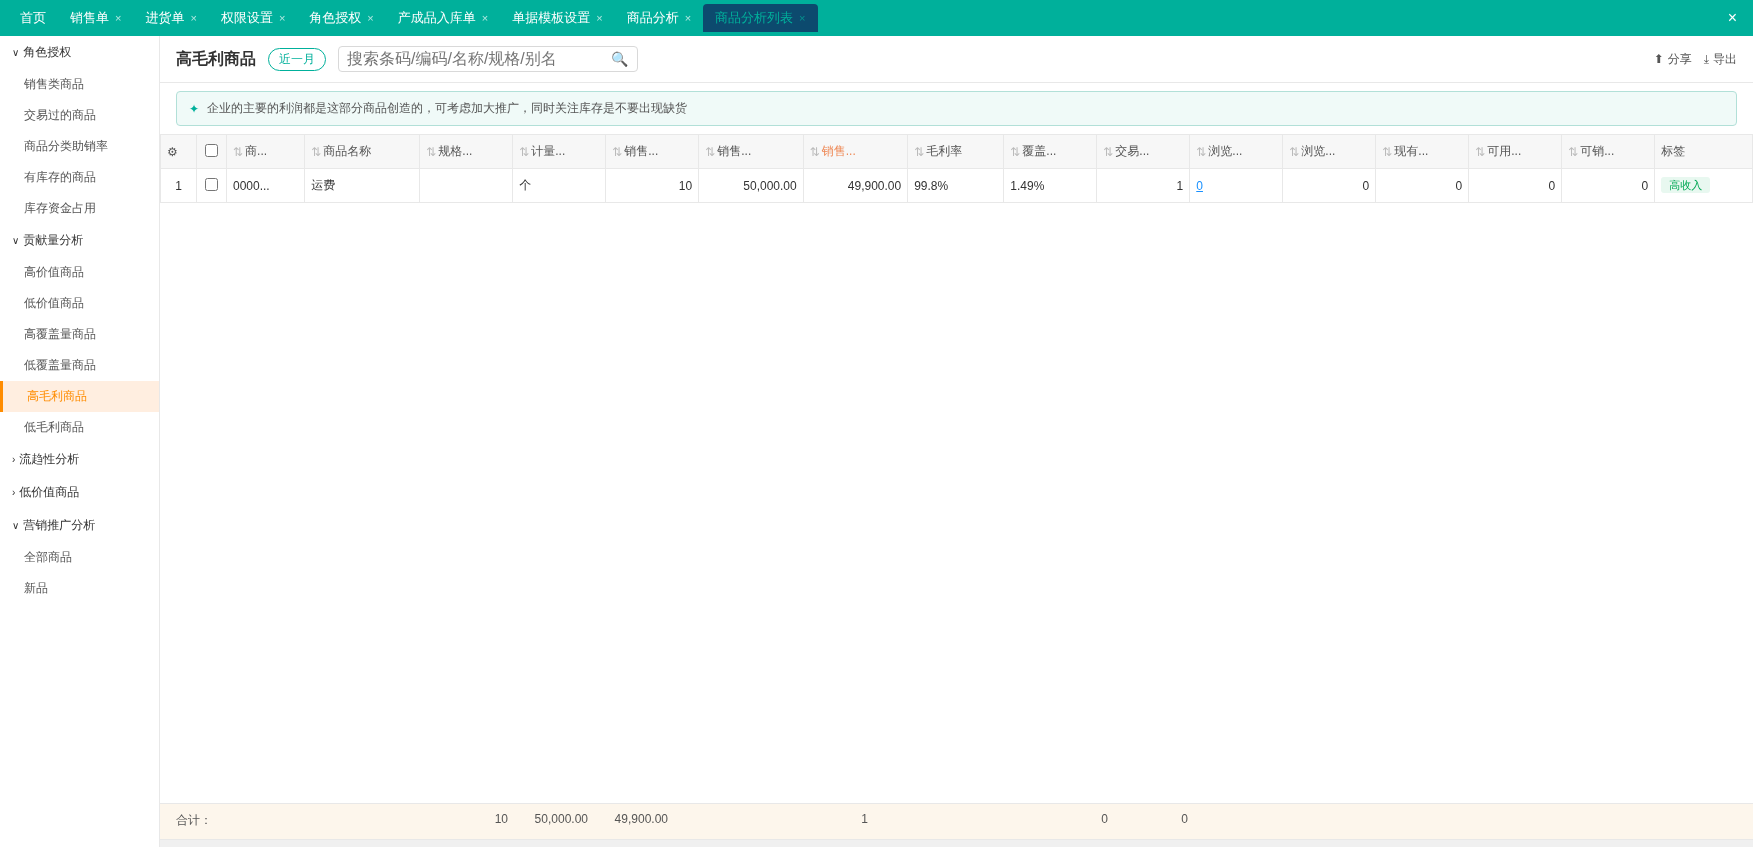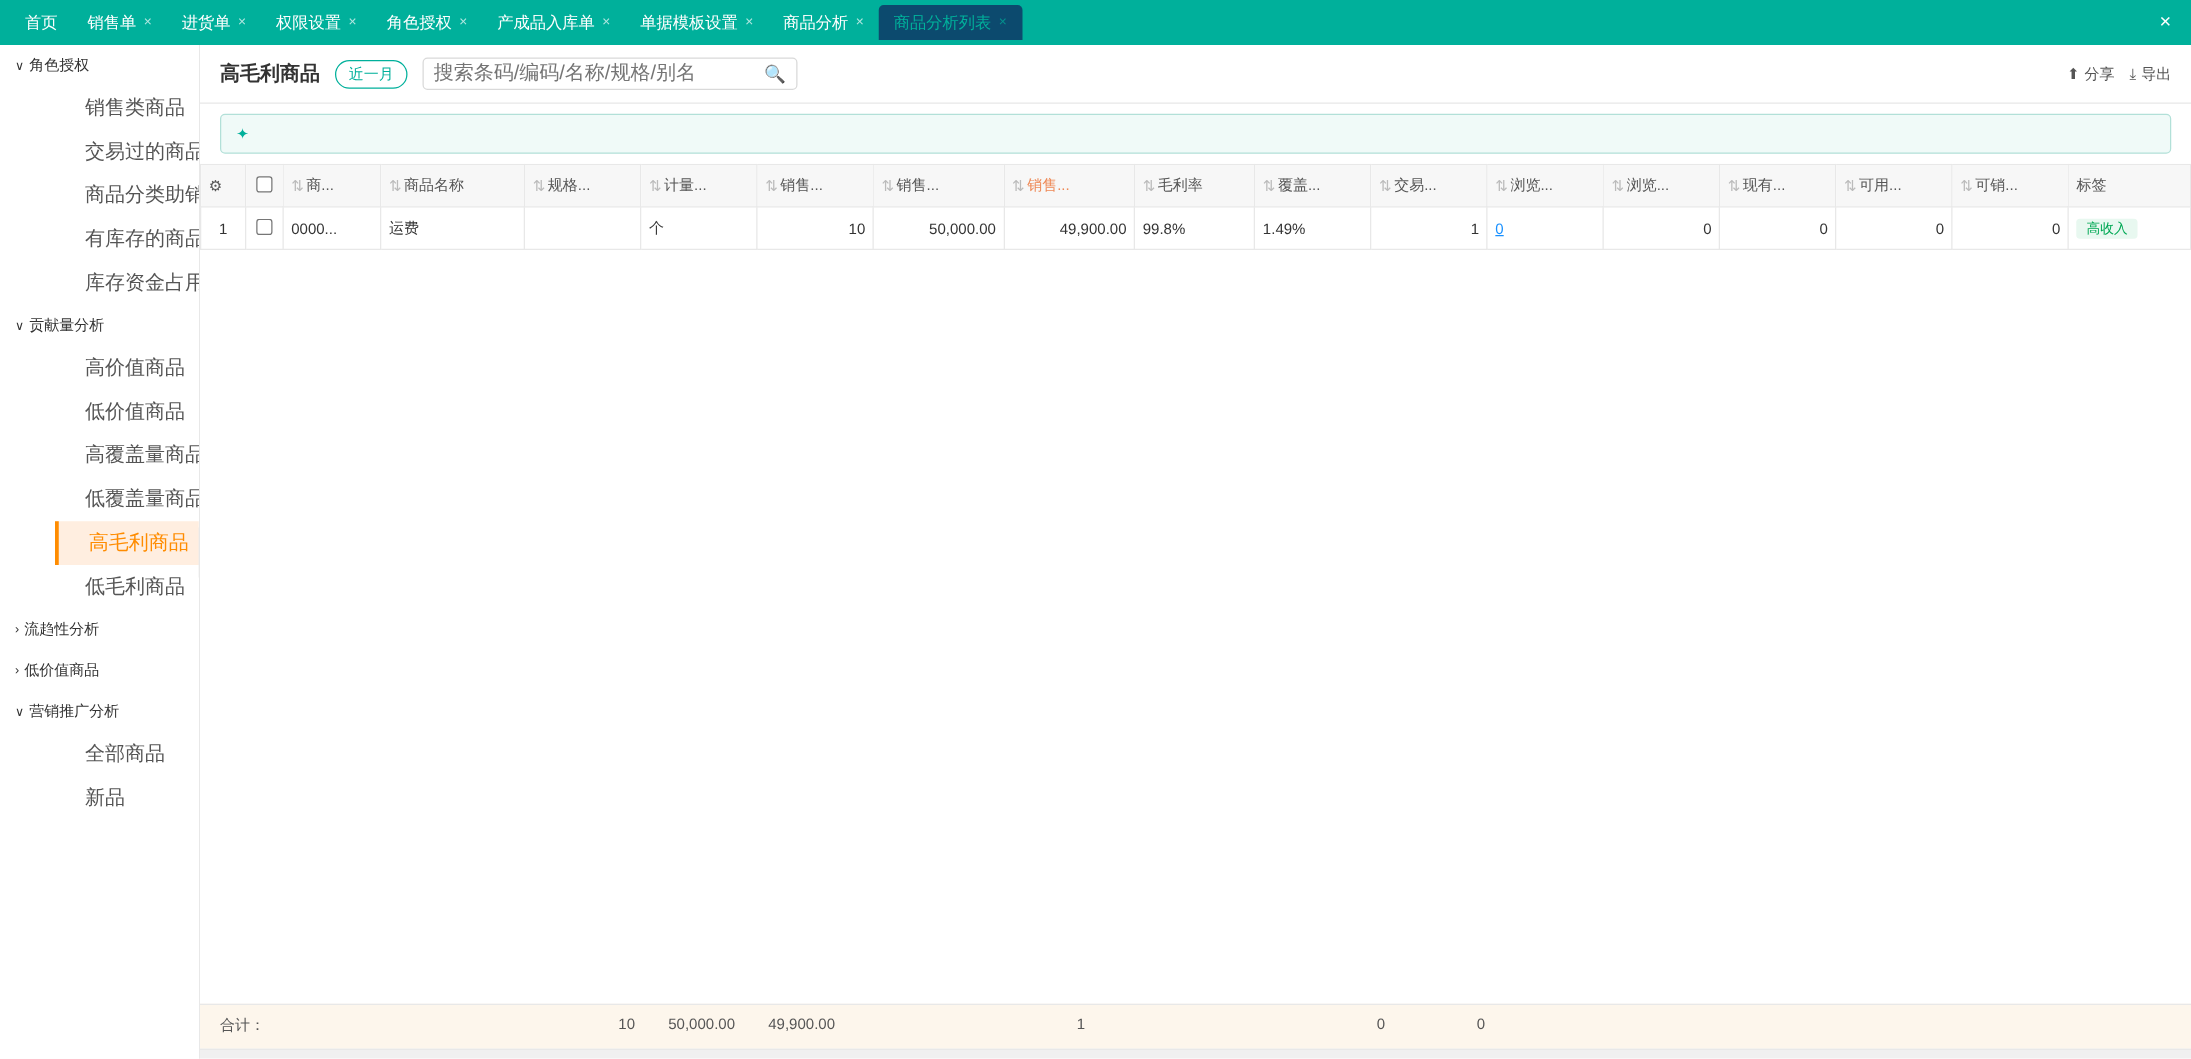--- a/index.html
+++ b/index.html
@@ -34,21 +34,21 @@
     .sidebar-collapse-btn {
       position: absolute; right: -12px; top: 50%; transform: translateY(-50%);
       width: 12px; height: 40px; background: #e0e0e0; border-radius: 0 4px 4px 0;
       display: flex; align-items: center; justify-content: center; cursor: pointer; z-index: 10; font-size: 10px; color: #666;
     }
     .sidebar-group-header {
       display: flex; align-items: center; padding: 8px 12px; font-size: 12px; color: #333; font-weight: 500; cursor: pointer;
     }
     .sidebar-group-header .arrow { margin-right: 4px; font-size: 10px; }
     .sidebar-item {
-      padding: 7px 12px 7px 24px; font-size: 16px; color: #555; cursor: pointer; white-space: nowrap; margin-left: 44px;
+      padding: 7px 12px 7px 24px; font-size: 12px; color: #555; cursor: pointer; white-space: nowrap;
     }
     .sidebar-item.active { background: #ffeee0; color: #ff8c00; border-left: 3px solid #ff8c00; }
 
     
     .content-area {
       flex: 1; display: flex; flex-direction: column; overflow: hidden; background: #fff;
     }
 
     
     .content-header {
@@ -248,20 +248,21 @@
         </div>
         <div class="action-btn">
           <span>⤓</span>
           <span>导出</span>
         </div>
       </div>
     </div>
 
     <div class="info-banner">
       <span class="info-icon">✦</span>
+      <span>企业的主要的利润都是这部分商品创造的，可考虑加大推广，同时关注库存是不要出现缺货</span>
     </div>
 
     <div class="table-container">
       <table>
         <thead>
           <tr>
             <th>
               <div class="col-header">⚙</div>
             </th>
             <th class="checkbox-col">

